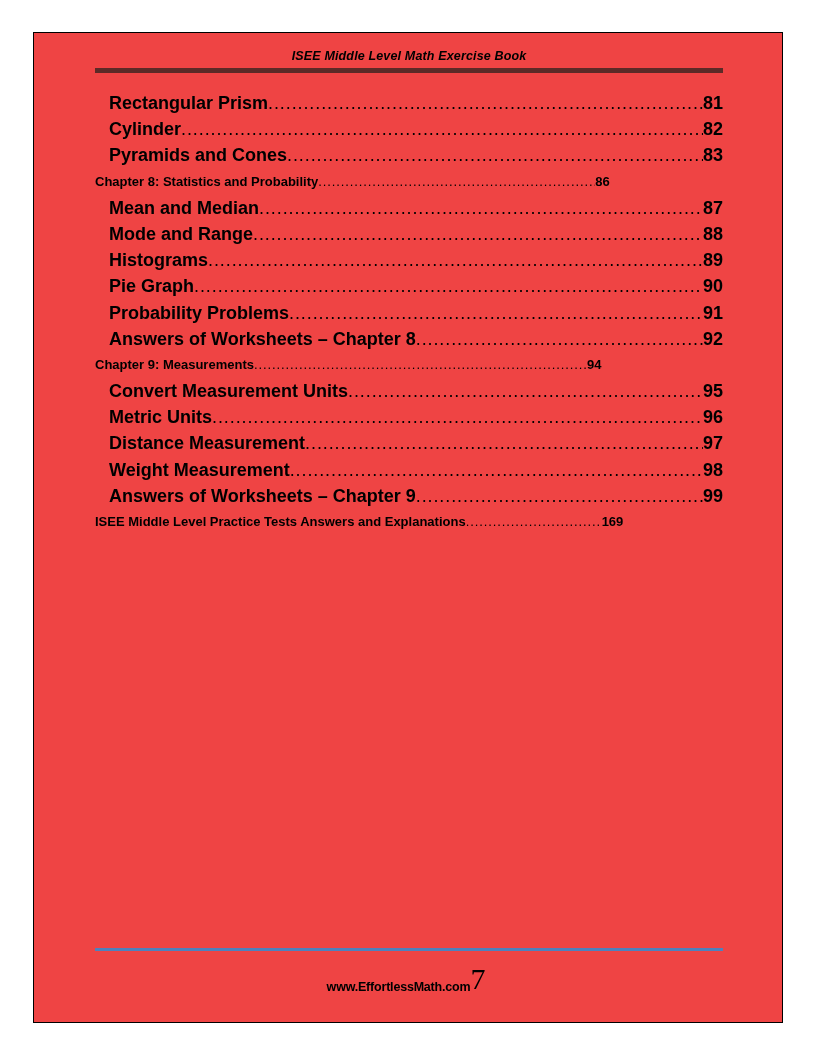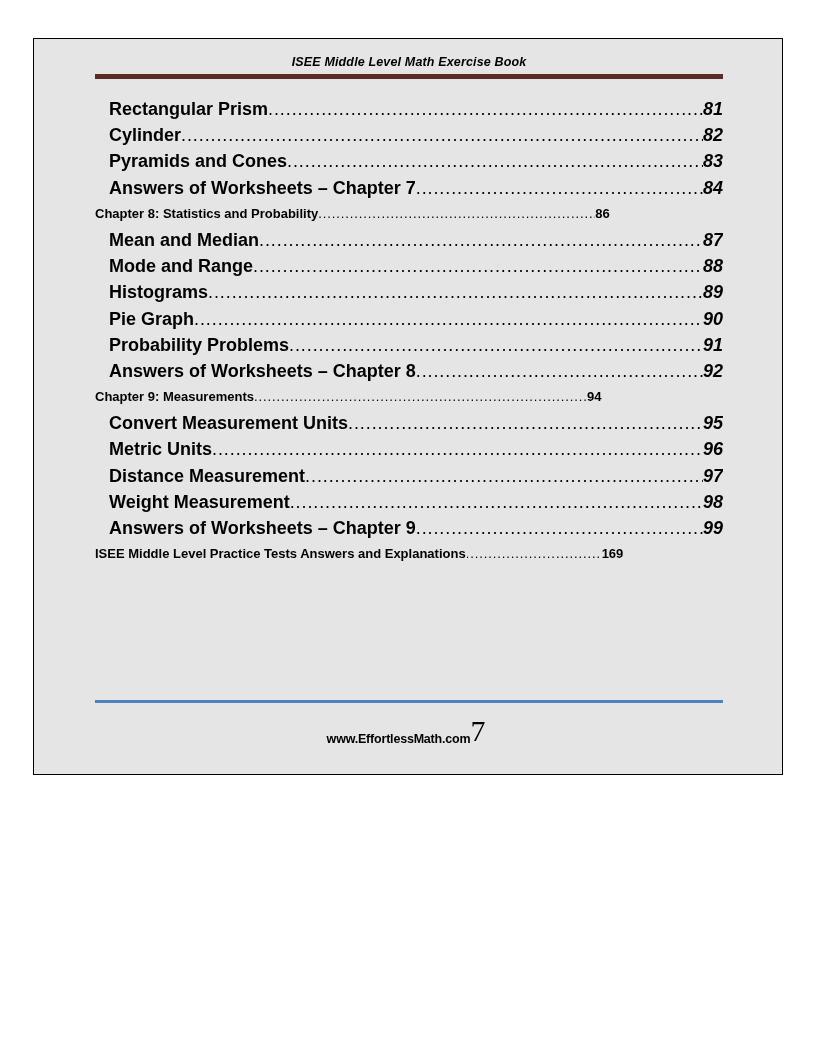--- a/index.html
+++ b/index.html
@@ -15,25 +15,24 @@
     position: relative;
     overflow: hidden;
   }
 
   
   .page-frame {
     position: absolute;
     left: 33px;
     top: 32px;
     width: 750px;
-    height: 737px;
+    height: 991px;
     border: 1.6px solid #000000;
     box-sizing: border-box;
-    background: #e5e5e5;
-    margin-top: 6px;
+    background: #ef4444;
   }
 
   .page-inner {
     position: absolute;
     left: 61px;   
     top: 0;
     width: 628px; 
     height: 100%;
   }
 
@@ -111,21 +110,20 @@
 
   
   .level-chapter .toc-dots {
     flex: 0 0 auto;
   }
   .level-chapter .toc-page {
     margin-left: 0;
   }
   .level-sub .toc-page {
     min-width: 18px;
-    font-style: italic;
   }
 
   
   .footer-rule {
     position: absolute;
     bottom: 71px;
     left: 0;
     width: 100%;
     height: 3.2px;
   }
@@ -172,25 +170,20 @@
         <div class="toc-row level-sub">
           <span class="toc-label">Cylinder</span>
           <span class="toc-dots"></span>
           <span class="toc-page">82</span>
         </div>
         <div class="toc-row level-sub">
           <span class="toc-label">Pyramids and Cones</span>
           <span class="toc-dots"></span>
           <span class="toc-page">83</span>
         </div>
-        <div class="toc-row level-sub">
-          <span class="toc-label">Answers of Worksheets – Chapter 7</span>
-          <span class="toc-dots"></span>
-          <span class="toc-page">84</span>
-        </div>
         <div class="toc-row level-chapter">
           <span class="toc-label">Chapter 8:  Statistics and Probability</span>
           <span class="toc-dots" style="width: 277px; flex: 0 0 277px;"></span>
           <span class="toc-page">86</span>
         </div>
         <div class="toc-row level-sub">
           <span class="toc-label">Mean and Median</span>
           <span class="toc-dots"></span>
           <span class="toc-page">87</span>
         </div>

